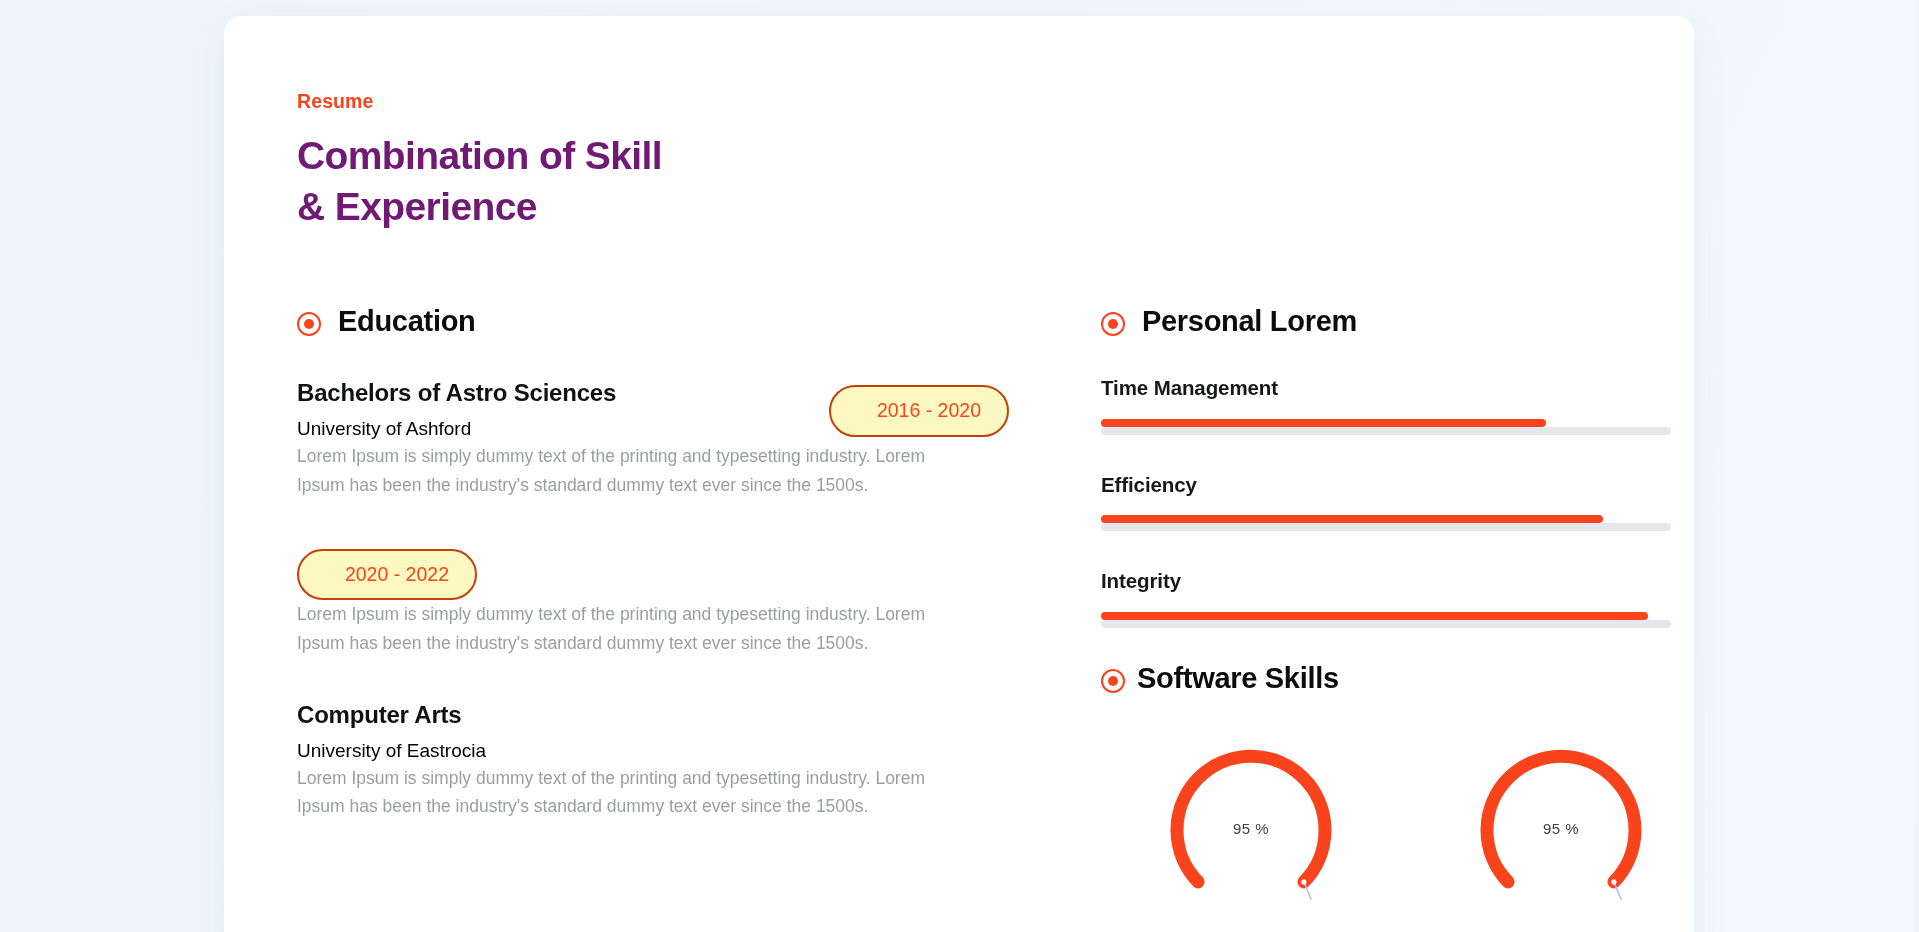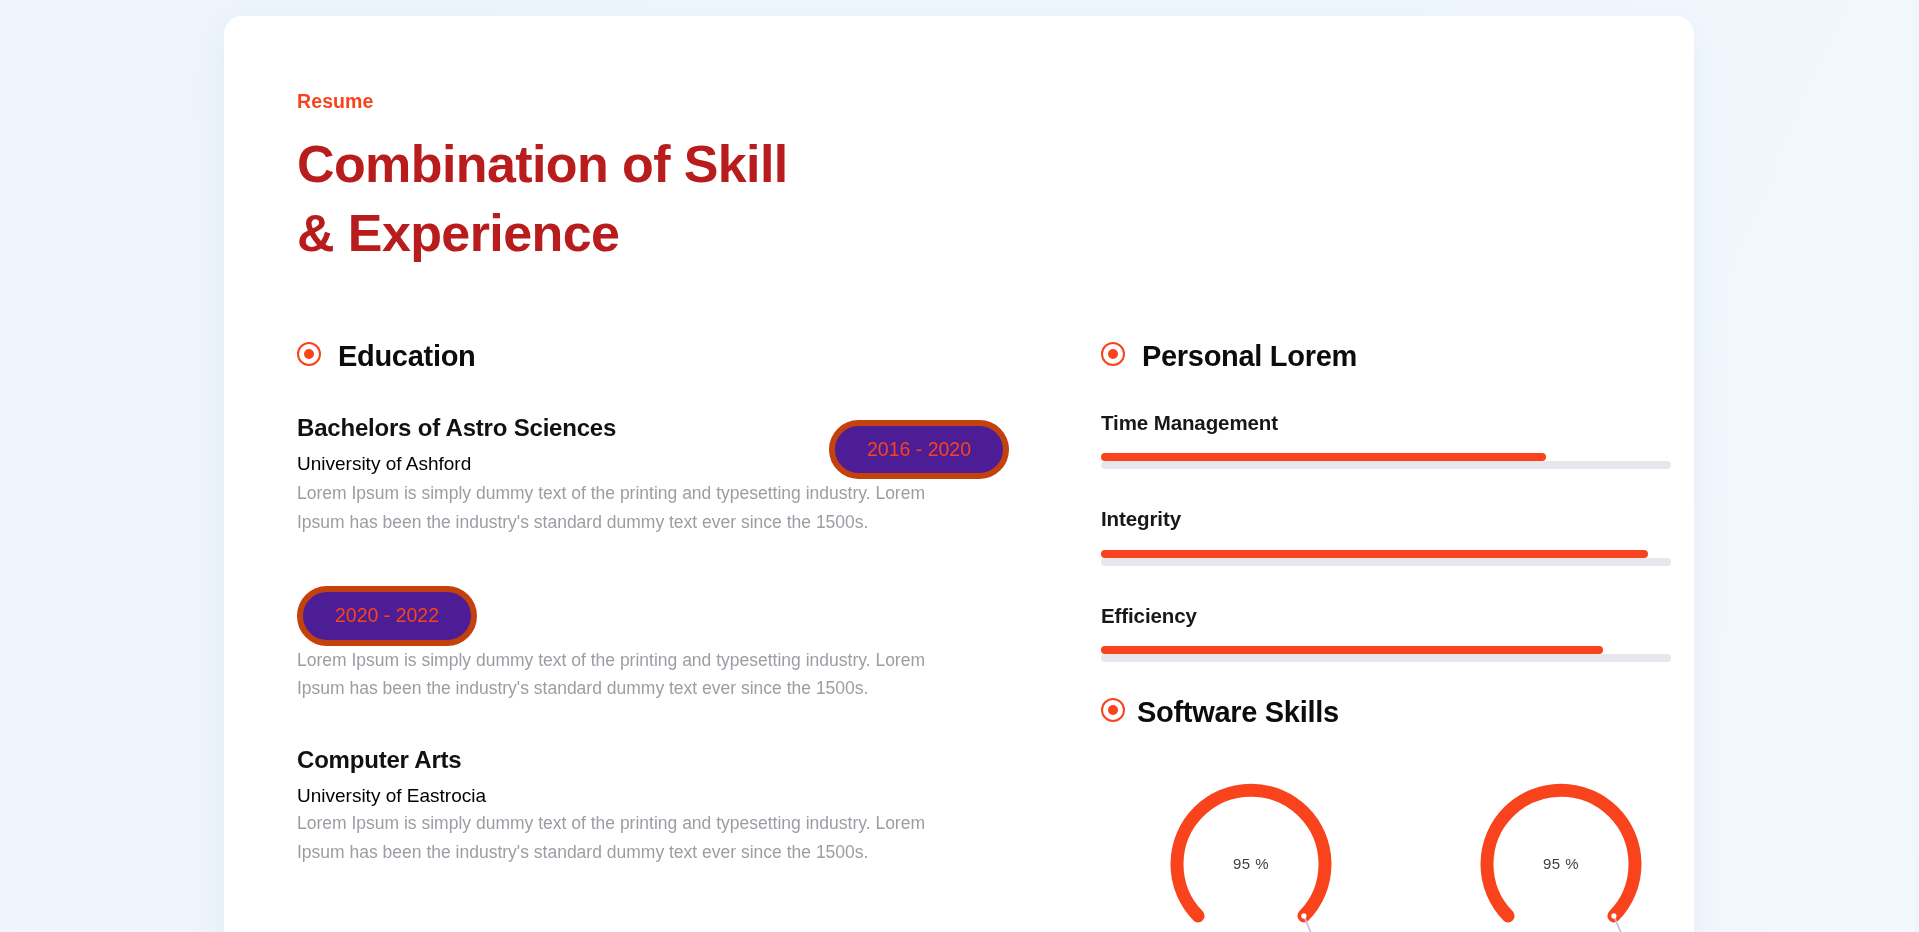--- a/index.html
+++ b/index.html
@@ -44,40 +44,40 @@
   .eyebrow {
     color: #F8431C;
     font-size: 19.5px;
     font-weight: 700;
     letter-spacing: 0.1px;
     line-height: 1;
   }
 
   .headline {
     margin-top: 18px;
-    color: #b91c1c;
-    font-size: 52px;
+    color: #701a75;
+    font-size: 39px;
     font-weight: 800;
     line-height: 1.33;
     letter-spacing: -0.6px;
   }
 
   
   .columns {
     display: flex;
     margin-top: 74px;
   }
 
   .col-left  { width: 712px; flex: 0 0 712px; }
   .col-right { width: 570px; flex: 0 0 570px; margin-left: 92px; }
 
   
   .section-head {
     display: flex;
-    align-items: flex-start;
+    align-items: flex-end;
     gap: 17px;
   }
 
   .target-icon {
     width: 24px;
     height: 24px;
     flex: 0 0 24px;
     border: 2.6px solid #F8431C;
     border-radius: 50%;
     position: relative;
@@ -125,29 +125,29 @@
     font-size: 19px;
     color: #000000;
     font-weight: 400;
     line-height: 1.3;
   }
 
   .date-pill {
     flex: 0 0 auto;
     margin-top: 7px;
     min-width: 180px;
-    text-align: center;
+    text-align: right;
     padding: 14px 26px;
-    border: 6px solid #c2410c;
+    border: 2px solid #c2410c;
     border-radius: 100px;
     color: #F8431C;
     font-size: 19.5px;
     font-weight: 400;
     line-height: 1;
-    background: #4c1d95;
+    background: #fef9c3;
   }
 
   .edu-desc {
     width: 665px;
     font-size: 17.5px;
     line-height: 1.65;
     color: #9a9ea3;
   }
 
   
@@ -293,32 +293,32 @@
           <div class="skills-list">
             <div class="skill">
               <div class="skill-label">Time Management</div>
               <div class="bar-wrap">
                 <div class="bar-track"></div>
                 <div class="bar-fill" style="width: 78%;"></div>
               </div>
             </div>
 
             <div class="skill">
+              <div class="skill-label">Efficiency</div>
+              <div class="bar-wrap">
+                <div class="bar-track"></div>
+                <div class="bar-fill" style="width: 88%;"></div>
+              </div>
+            </div>
+
+            <div class="skill">
               <div class="skill-label">Integrity</div>
               <div class="bar-wrap">
                 <div class="bar-track"></div>
                 <div class="bar-fill" style="width: 96%;"></div>
-              </div>
-            </div>
-
-            <div class="skill">
-              <div class="skill-label">Efficiency</div>
-              <div class="bar-wrap">
-                <div class="bar-track"></div>
-                <div class="bar-fill" style="width: 88%;"></div>
               </div>
             </div>
           </div>
 
           <div class="section-head software-head">
             <span class="target-icon"></span>
             <span class="section-title">Software Skills</span>
           </div>
 
           <div class="gauges">

